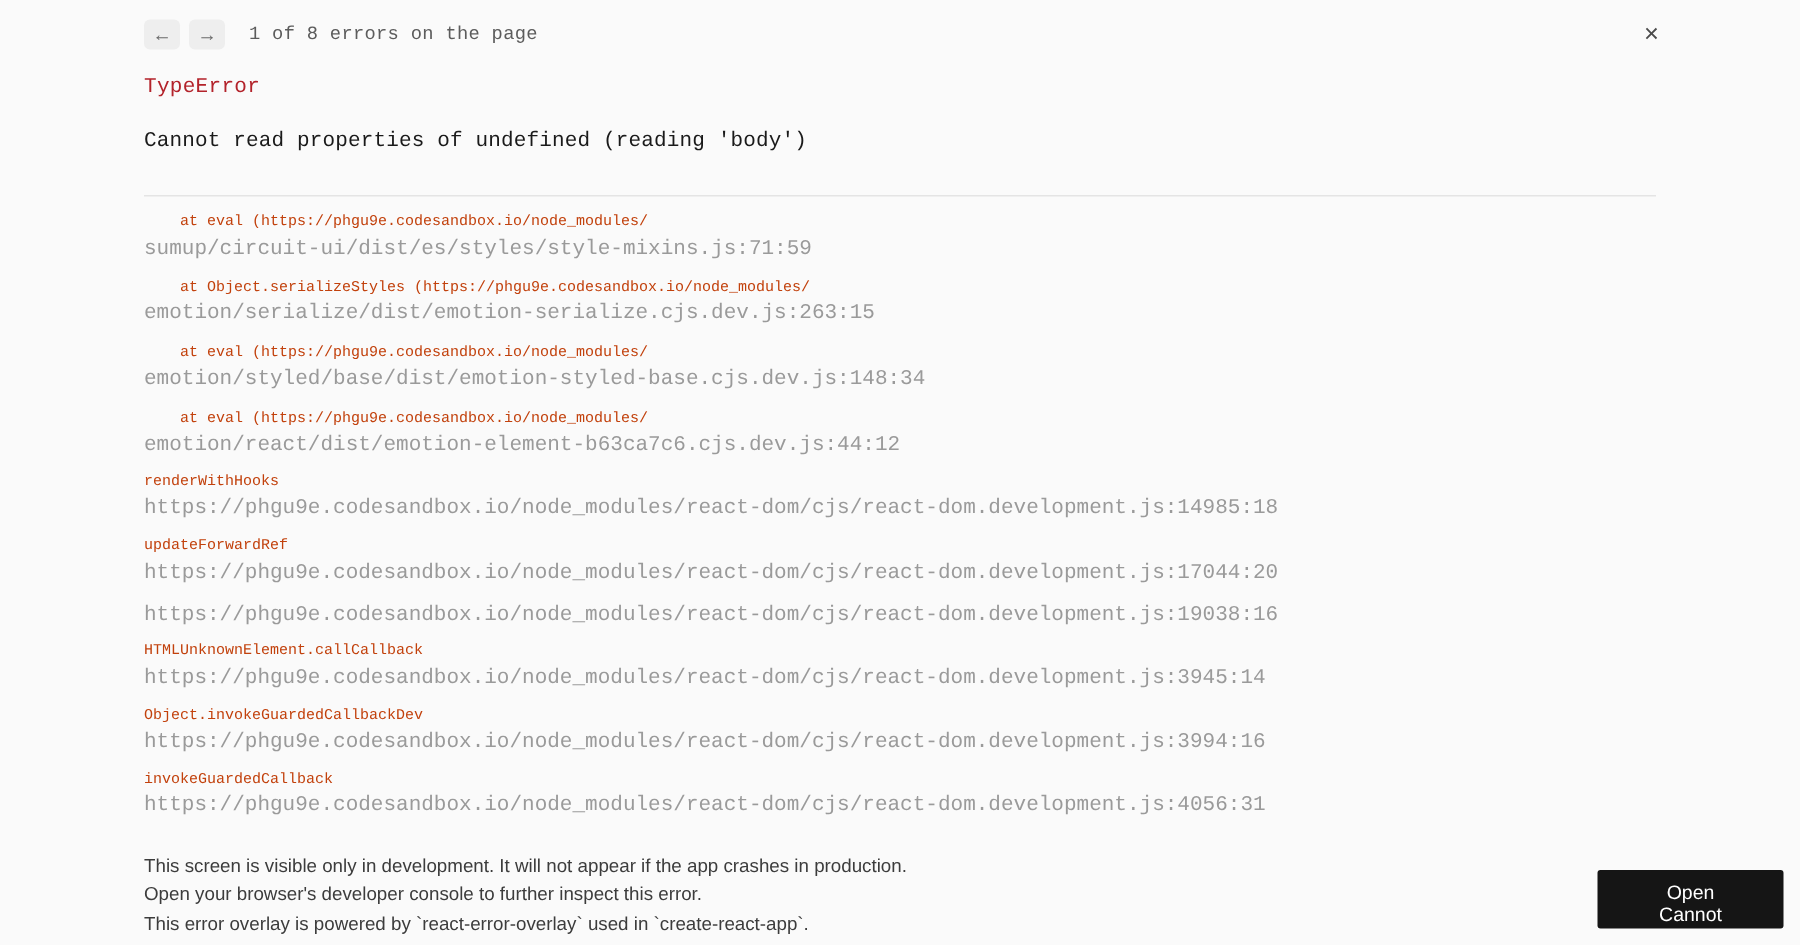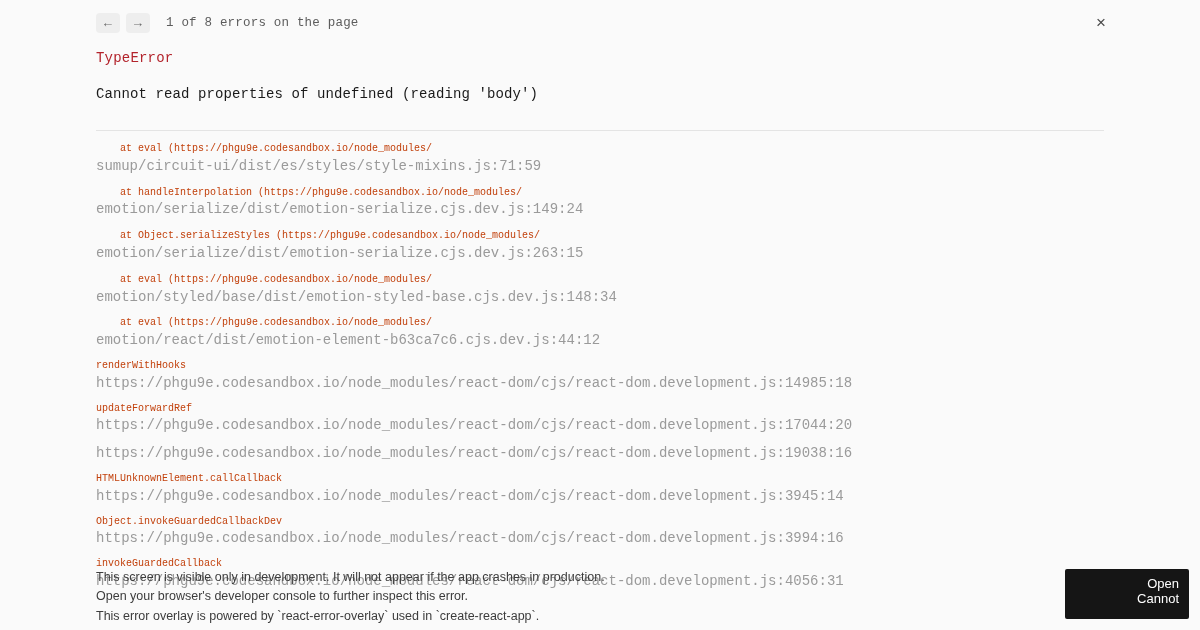--- a/index.html
+++ b/index.html
@@ -137,24 +137,24 @@
   .open-sandbox {
     position: absolute;
     right: 11px;
     bottom: 11px;
     width: 124px;
     background: #151515;
     color: #ffffff;
     font-family: "Liberation Sans", sans-serif;
     font-size: 13px;
     line-height: 1.15;
-    padding: 8px 10px 12px 10px;
+    padding: 8px 10px 1px 10px;
     box-sizing: border-box;
     border: none;
-    text-align: right;
+    text-align: center;
     cursor: pointer;
     border-radius: 2px;
   }
 </style>
 </head>
 <body>
 
 <div class="overlay">
   <div class="inner">
 
@@ -169,24 +169,20 @@
     <div class="err-message">Cannot read properties of undefined (reading 'body')</div>
 
     <div class="divider"></div>
 
     <div class="stack">
       <div class="frame">
         <div class="frame-fn">    at eval (https://phgu9e.codesandbox.io/node_modules/</div>
         <div class="frame-loc">sumup/circuit-ui/dist/es/styles/style-mixins.js:71:59</div>
       </div>
       <div class="frame">
-        <div class="frame-fn">    at handleInterpolation (https://phgu9e.codesandbox.io/node_modules/</div>
-        <div class="frame-loc">emotion/serialize/dist/emotion-serialize.cjs.dev.js:149:24</div>
-      </div>
-      <div class="frame">
         <div class="frame-fn">    at Object.serializeStyles (https://phgu9e.codesandbox.io/node_modules/</div>
         <div class="frame-loc">emotion/serialize/dist/emotion-serialize.cjs.dev.js:263:15</div>
       </div>
       <div class="frame">
         <div class="frame-fn">    at eval (https://phgu9e.codesandbox.io/node_modules/</div>
         <div class="frame-loc">emotion/styled/base/dist/emotion-styled-base.cjs.dev.js:148:34</div>
       </div>
       <div class="frame">
         <div class="frame-fn">    at eval (https://phgu9e.codesandbox.io/node_modules/</div>
         <div class="frame-loc">emotion/react/dist/emotion-element-b63ca7c6.cjs.dev.js:44:12</div>

